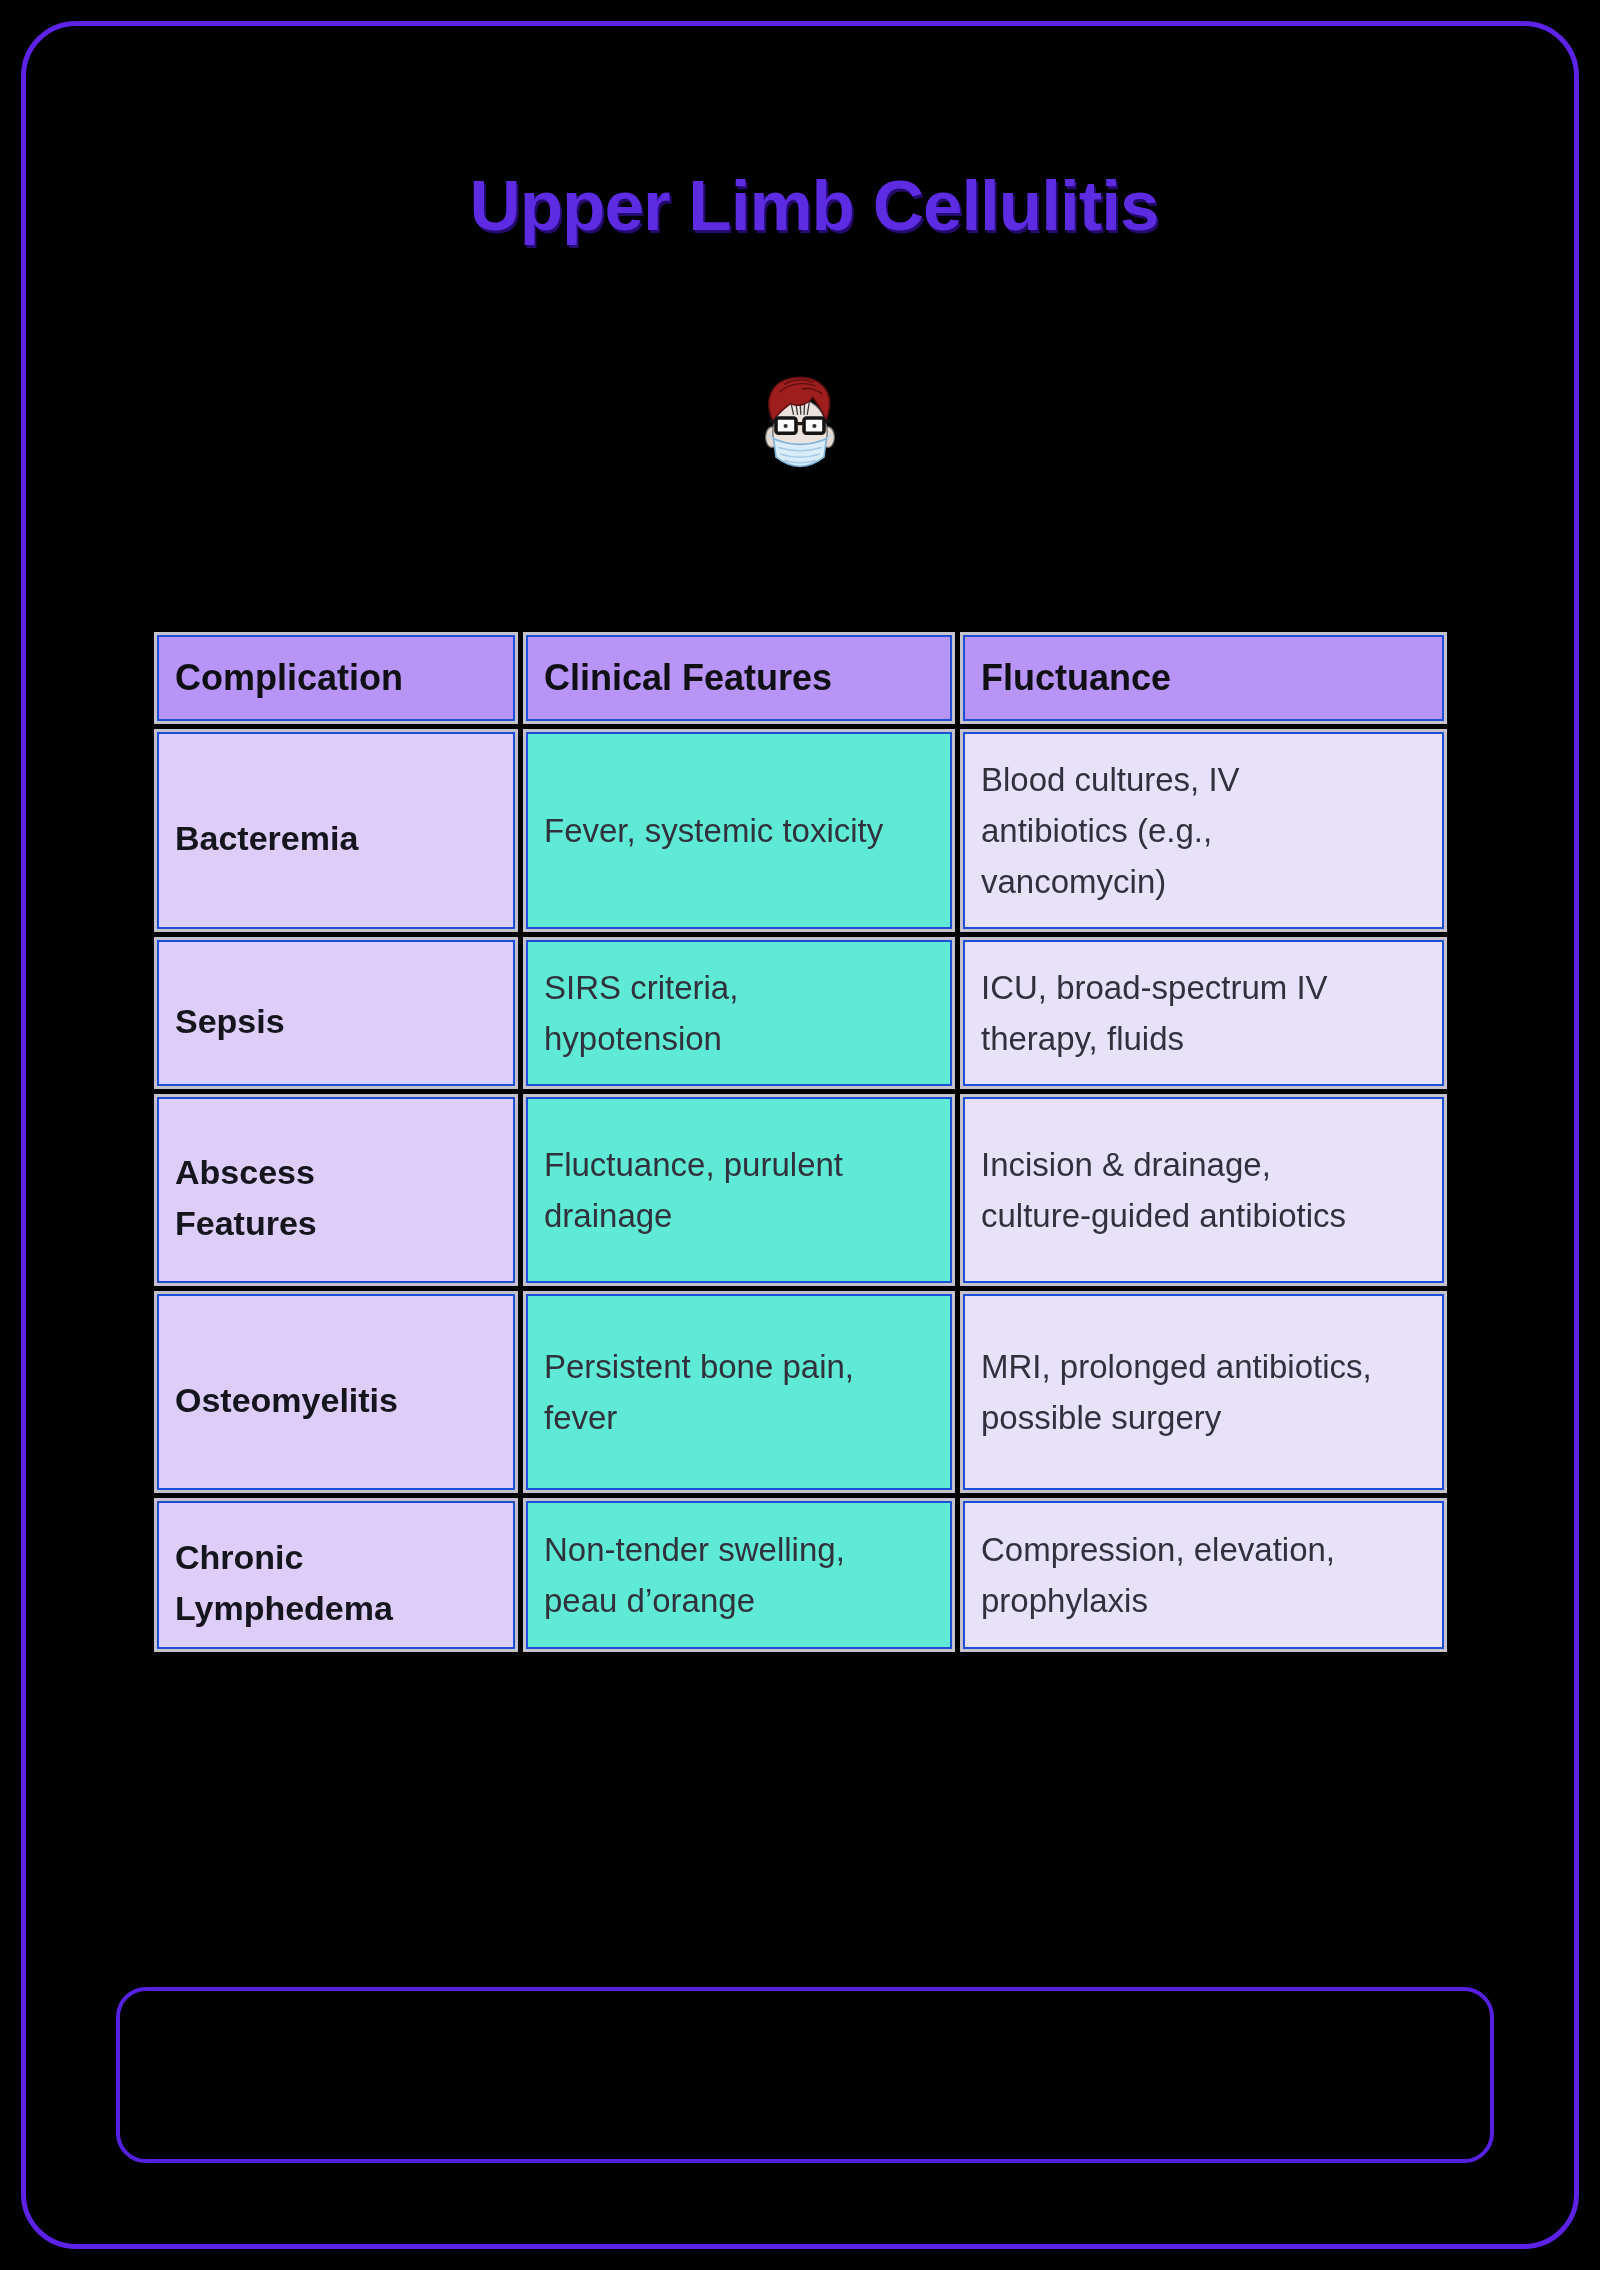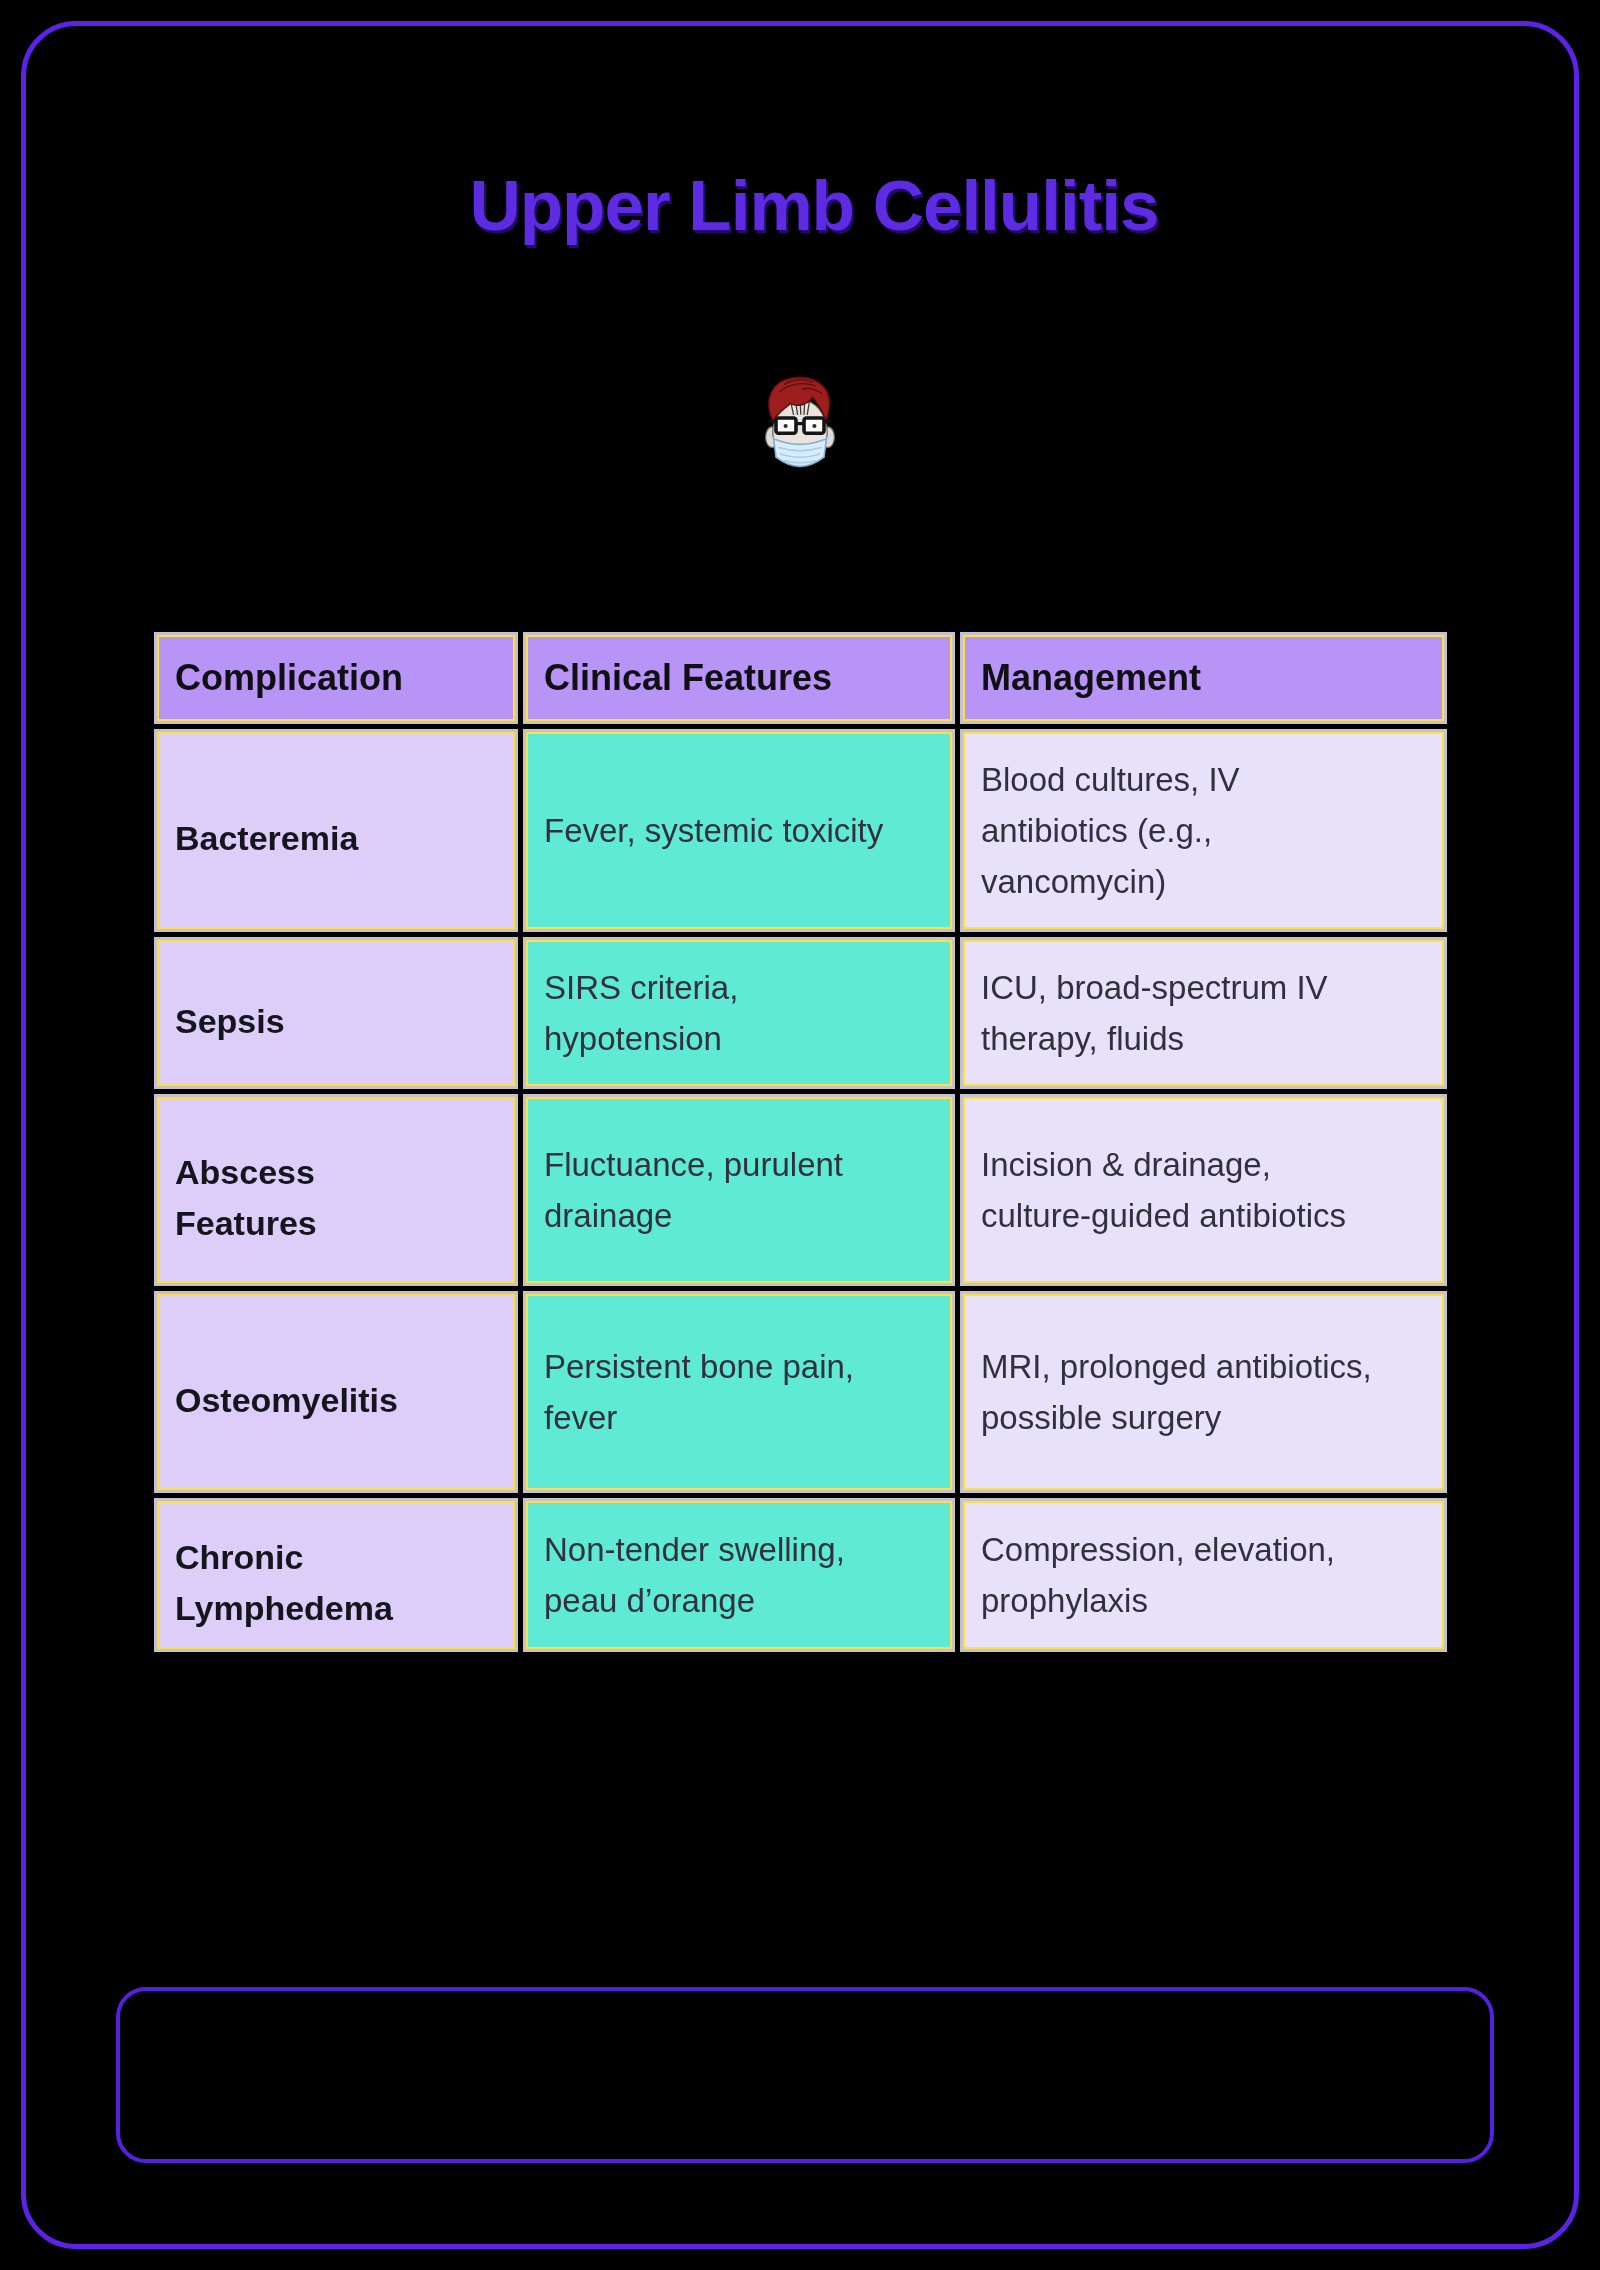--- a/index.html
+++ b/index.html
@@ -29,21 +29,21 @@
   .ct{
     position:absolute;left:157px;top:635px;width:1287px;
     display:grid;
     grid-template-columns:358px 426px 481px;
     grid-template-rows:86px 197px 146px 186px 196px 148px;
     column-gap:11px;row-gap:11px;
   }
   .row{display:contents;}
   .cell{
     display:flex;flex-direction:column;justify-content:center;
-    border:2px solid #fde047;
+    border:2px solid #1d4ed8;
     box-shadow:0 0 0 3px rgba(246,243,255,0.8);
     color:#31313d;
     font-size:33px;line-height:1.55;
   }
   .head{
     background:#b794f6;
     font-weight:700;font-size:36px;color:#0f0f14;
     padding:0 18px 0 16px;
   }
   .label{
@@ -94,21 +94,21 @@
 
       <path d="M27 82 Q60 96 93 82 L90 105 Q60 128 30 105 Z" fill="#d9ecf9" stroke="#7fb1d9" stroke-width="2"></path>
       <path d="M33 93 Q60 101 87 93 M35 101 Q60 109 85 101 M40 109 Q60 115 80 109" stroke="#a8cbe8" stroke-width="2" fill="none"></path>
     </svg>
   </div>
 
   <div class="ct">
     <div class="row">
       <div class="cell head">Complication</div>
       <div class="cell head">Clinical Features</div>
-      <div class="cell head">Management</div>
+      <div class="cell head">Fluctuance</div>
     </div>
 
     <div class="row">
       <div class="cell label">Bacteremia</div>
       <div class="cell feat">Fever, systemic toxicity</div>
       <div class="cell mgmt">Blood cultures, IV antibiotics (e.g., vancomycin)</div>
     </div>
 
     <div class="row">
       <div class="cell label">Sepsis</div>

